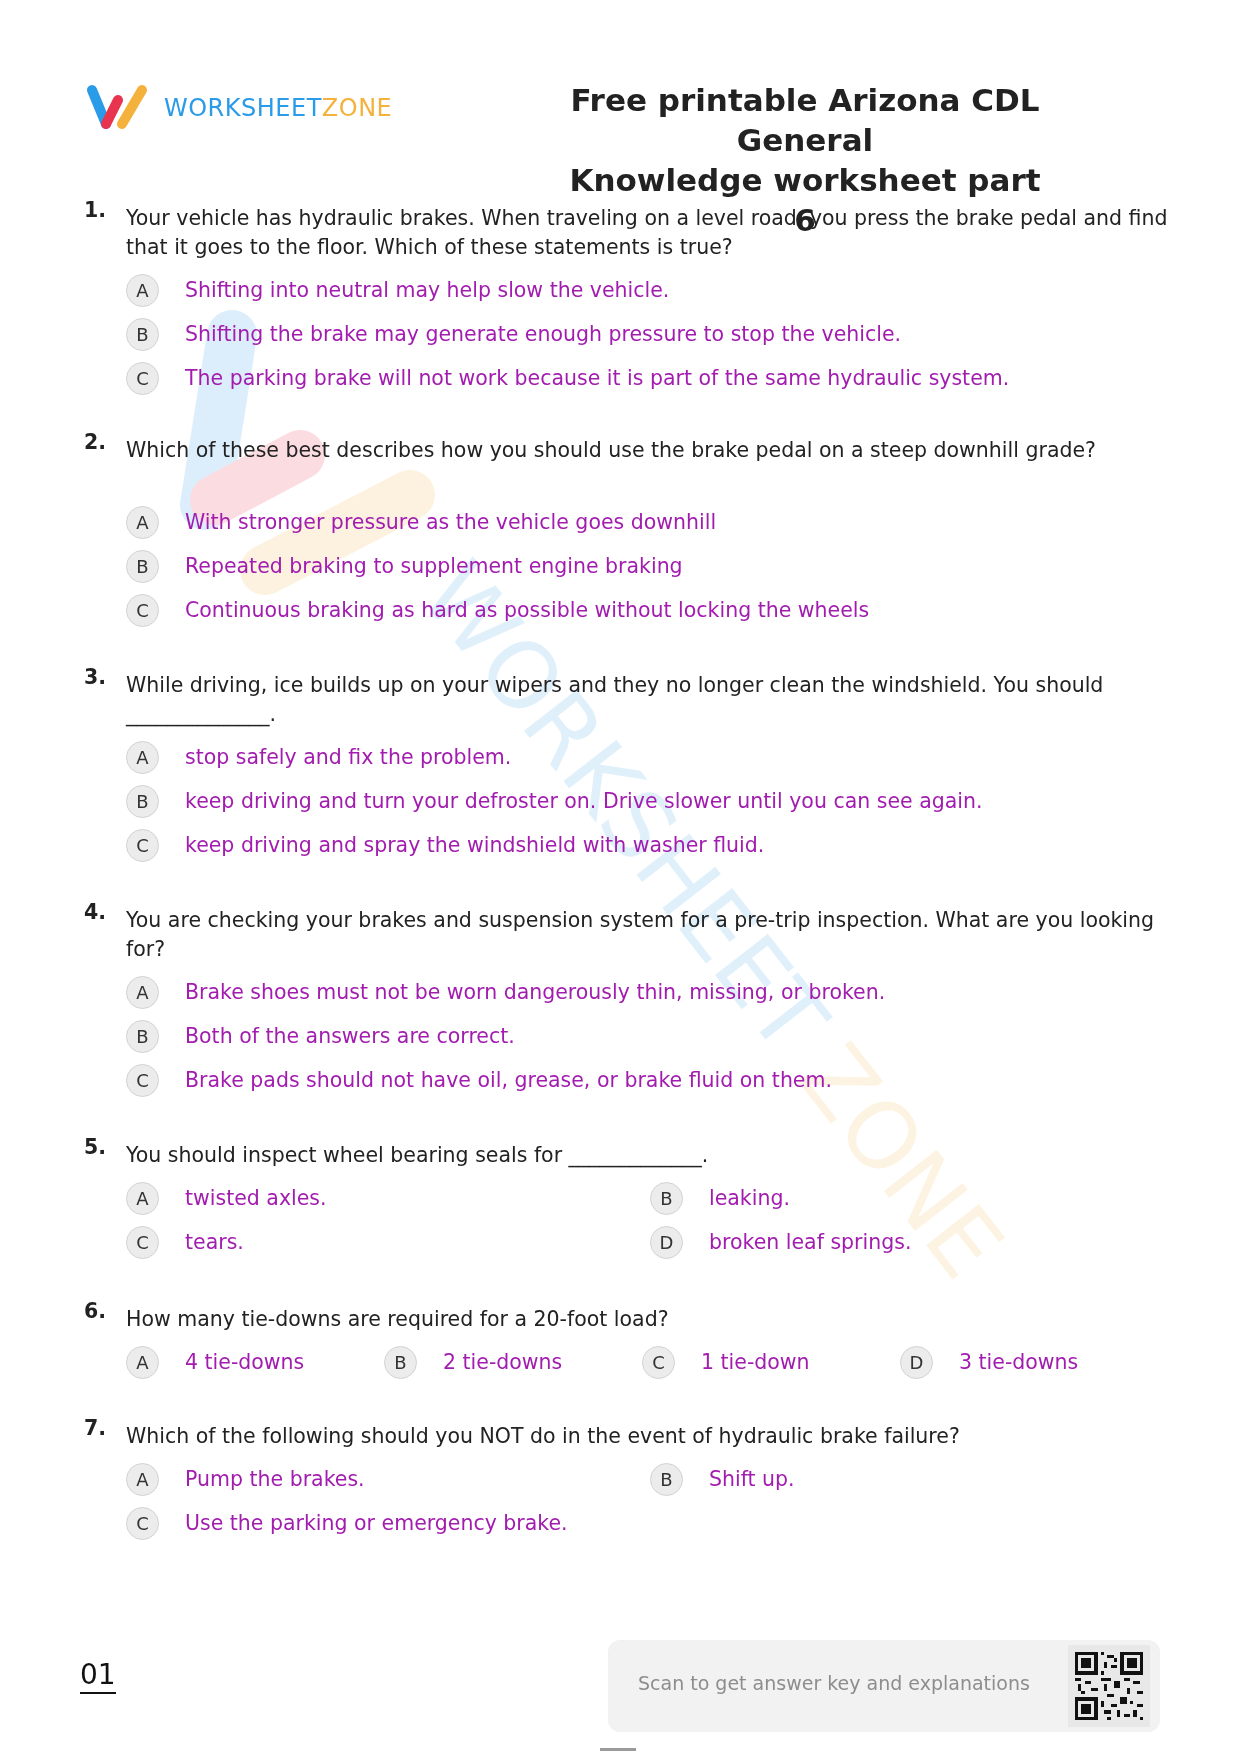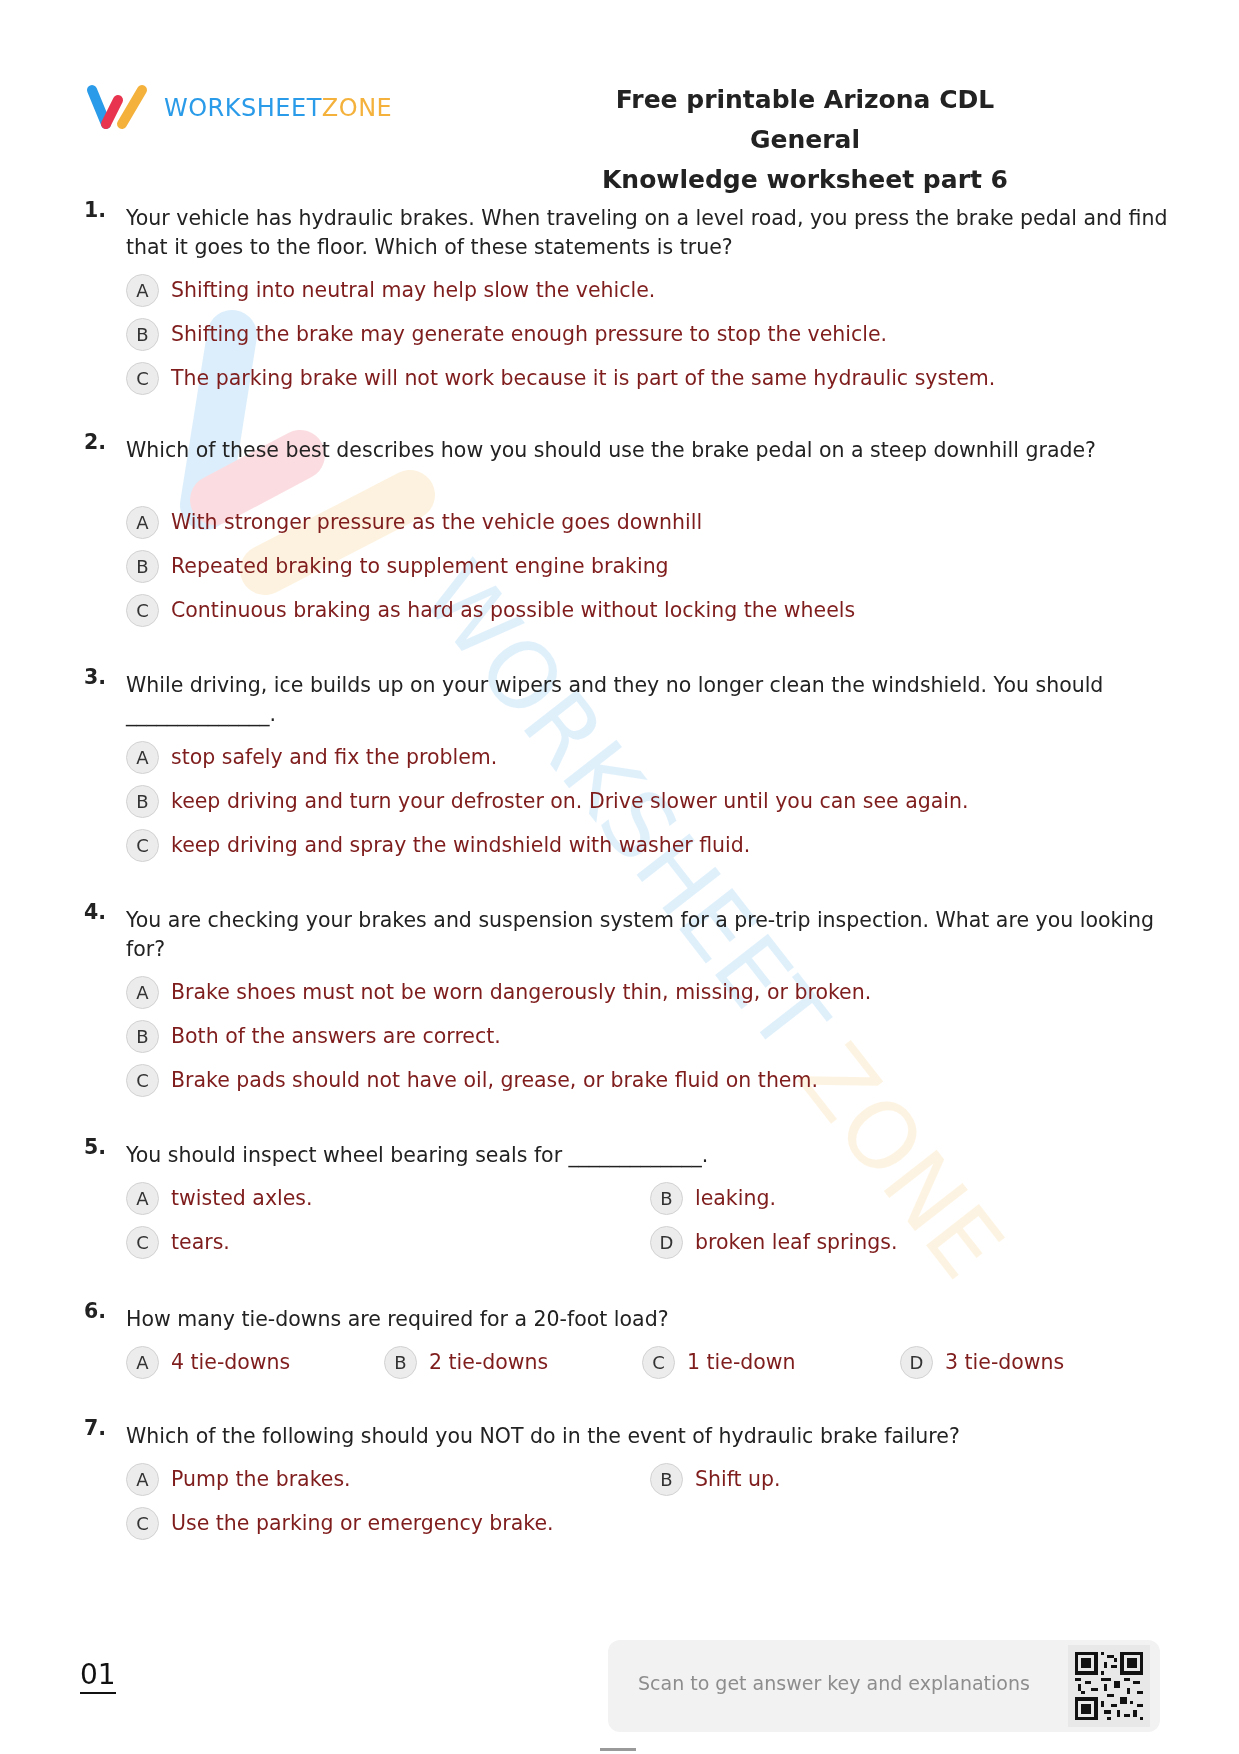--- a/index.html
+++ b/index.html
@@ -11,33 +11,33 @@
     
     .watermark { position: absolute; left: 0; top: 0; width: 1239px; height: 1754px; pointer-events: none; z-index: 0; }
 
     
     .logo { position: absolute; left: 84px; top: 82px; display: flex; align-items: center; z-index: 2; }
     .logo svg { width: 68px; height: 52px; }
     .logo-text { margin-left: 12px; font-family: "DejaVu Sans", sans-serif; font-size: 24px; letter-spacing: 0.5px; font-weight: 500; }
     .logo-text .w { color: #2a9be8; }
     .logo-text .z { color: #f4b23c; }
 
-    .title { position: absolute; left: 560px; top: 80px; width: 490px; text-align: center; font-family: "DejaVu Sans", sans-serif; font-weight: bold; font-size: 25px; line-height: 40px; color: #222; z-index: 2; }
+    .title { position: absolute; left: 560px; top: 80px; width: 490px; text-align: center; font-family: "DejaVu Sans", sans-serif; font-weight: bold; font-size: 31px; line-height: 40px; color: #222; z-index: 2; }
 
     
     .question { position: absolute; left: 84px; width: 1090px; z-index: 2; }
     .q-head { display: flex; font-size: 20.5px; line-height: 29px; }
     .q-num { width: 42px; flex: none; font-weight: bold; }
     .q-text { flex: 1; margin-top: 8px; }
     .q-text b { font-weight: normal; }
     .options { margin-left: 42px; }
     .opt-row { display: flex; height: 44px; align-items: center; }
     .opt { display: flex; align-items: center; }
     .bubble { width: 33px; height: 33px; border-radius: 50%; background: #ececec; border: 1.5px solid #d2d2d2; display: flex; align-items: center; justify-content: center; font-size: 18px; color: #333; flex: none; }
-    .opt-text { margin-left: 12px; font-size: 20.5px; color: #7f1d1d; white-space: nowrap; }
+    .opt-text { margin-left: 26px; font-size: 20.5px; color: #a21caf; white-space: nowrap; }
 
     .cols-2 .opt { width: 563px; }
     .cols-4 .opt { width: 258px; }
 
     
     .page-num { position: absolute; left: 80px; top: 1660px; font-family: "DejaVu Sans", sans-serif; font-weight: normal; font-size: 28px; color: #111; border-bottom: 2.5px solid #111; line-height: 30px; padding-bottom: 2px; z-index: 2; }
     .scan-box { position: absolute; left: 608px; top: 1640px; width: 552px; height: 92px; background: #f2f2f2; border-radius: 12px; z-index: 2; }
     .scan-text { position: absolute; left: 30px; top: 32px; font-size: 19px; color: #8d8d8d; }
     .qr { position: absolute; right: 10px; top: 5px; width: 82px; height: 82px; background: #e8e8e8; display: flex; align-items: center; justify-content: center; }
     .qr svg { width: 68px; height: 68px; }

